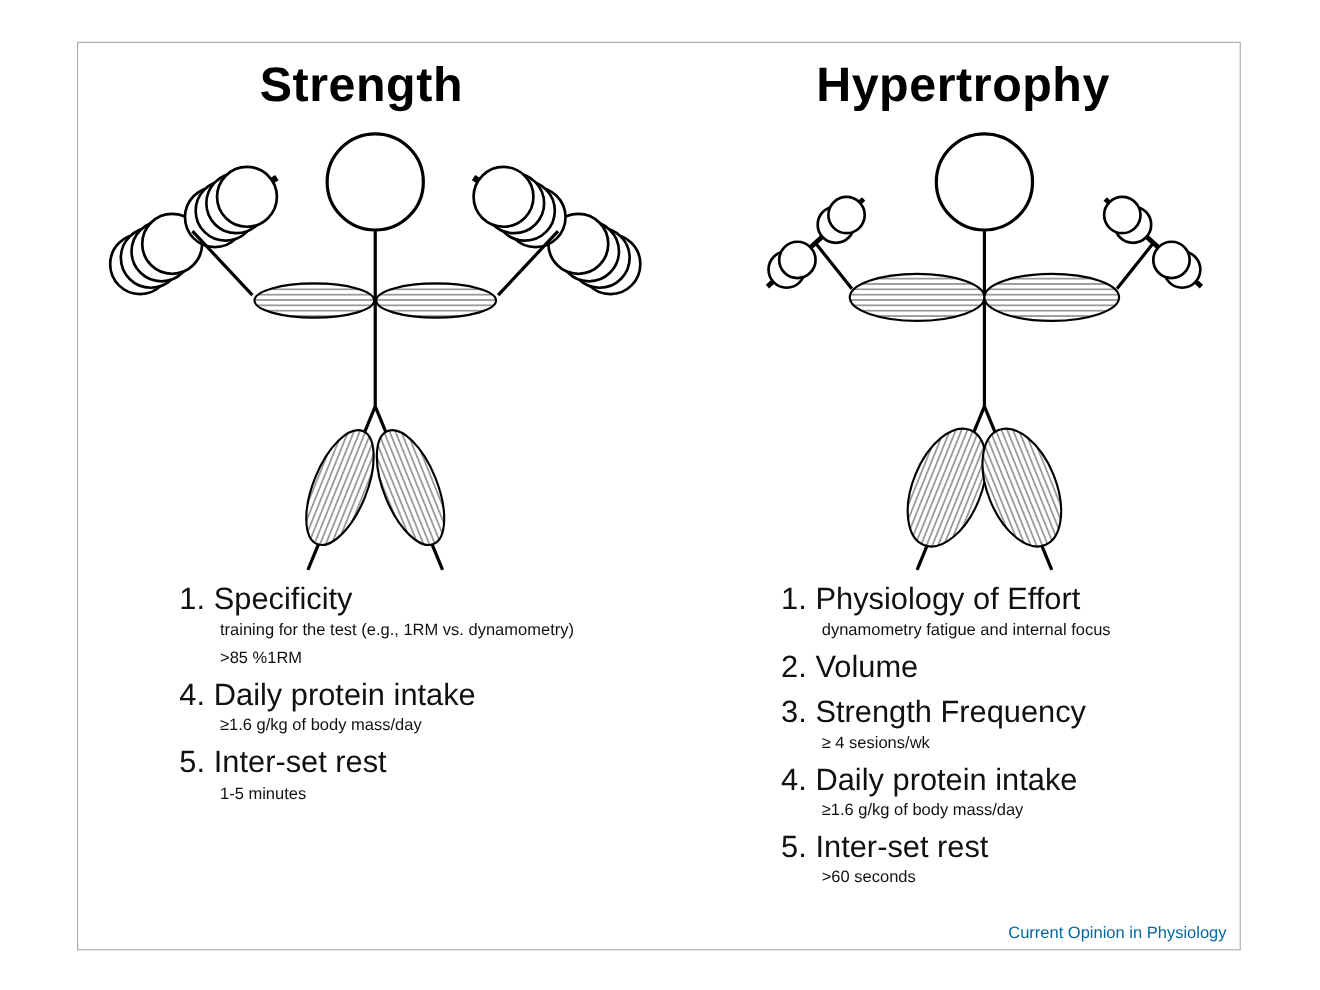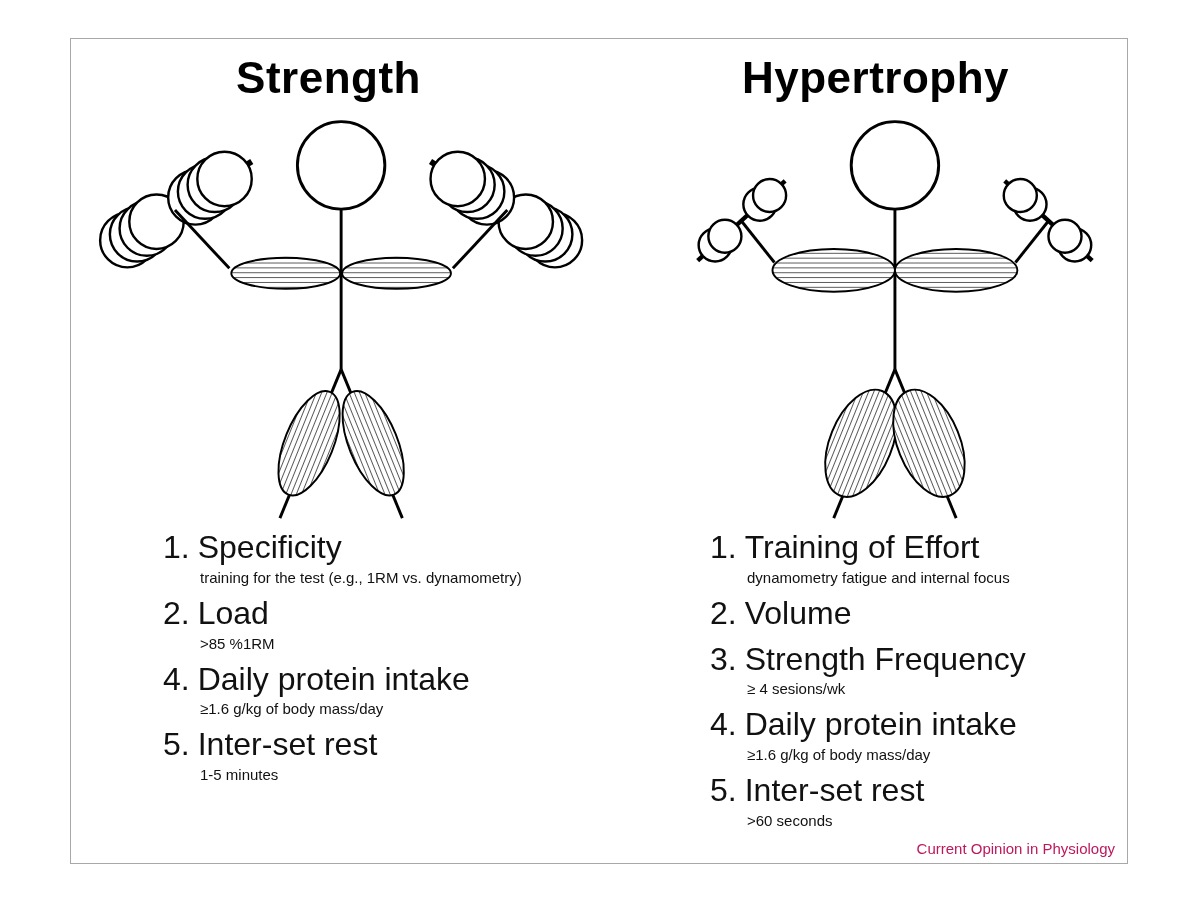--- a/index.html
+++ b/index.html
@@ -45,38 +45,38 @@
     display: block;
     margin: 2px auto 0 auto;
   }
   .list {
     list-style: none;
     margin: 4px 0 0 0;
     padding: 0 10px 0 92px;
   }
   .item { margin-bottom: 9px; }
   .item-label {
-    font-size: 32px;
+    font-size: 28px;
     line-height: 1.15;
     color: #111;
     white-space: nowrap;
   }
   .item-num { margin-right: 8px; }
   .item-detail {
     font-size: 15px;
     margin: 3px 0 0 37px;
     color: #111;
     white-space: nowrap;
   }
   .caption {
     position: absolute;
     right: 12px;
     bottom: 6px;
     font-size: 15px;
-    color: #be185d;
+    color: #0369a1;
   }
 </style>
 </head>
 <body>
 
 <div class="page">
   <div class="frame">
     <div class="panels">
 
       <section class="panel">
@@ -137,21 +137,20 @@
           <ellipse cx="245" cy="348" rx="25" ry="57" transform="rotate(22 245 348)" fill="url(#vsA)" stroke="#000" stroke-width="2"></ellipse>
           <ellipse cx="311" cy="348" rx="25" ry="57" transform="rotate(-22 311 348)" fill="url(#vsA)" stroke="#000" stroke-width="2"></ellipse>
         </svg>
 
         <ol class="list">
           <li class="item">
             <div class="item-label"><span class="item-num">1.</span><span>Specificity</span></div>
             <div class="item-detail">training for the test (e.g., 1RM vs. dynamometry)</div>
           </li>
           <li class="item">
-            <div class="item-label"><span class="item-num">2.</span><span>Load</span></div>
             <div class="item-detail">&gt;85 %1RM</div>
           </li>
           <li class="item">
             <div class="item-label"><span class="item-num">4.</span><span>Daily protein intake</span></div>
             <div class="item-detail">≥1.6 g/kg of body mass/day</div>
           </li>
           <li class="item">
             <div class="item-label"><span class="item-num">5.</span><span>Inter-set rest</span></div>
             <div class="item-detail">1-5 minutes</div>
           </li>
@@ -204,21 +203,21 @@
             <line x1="285" y1="272" x2="222" y2="425" stroke="#000" stroke-width="3"></line>
             <line x1="285" y1="272" x2="348" y2="425" stroke="#000" stroke-width="3"></line>
           </g>
 
           <ellipse cx="250" cy="348" rx="32" ry="58" transform="rotate(22 250 348)" fill="url(#vsB)" stroke="#000" stroke-width="2"></ellipse>
           <ellipse cx="320" cy="348" rx="32" ry="58" transform="rotate(-22 320 348)" fill="url(#vsB)" stroke="#000" stroke-width="2"></ellipse>
         </svg>
 
         <ol class="list">
           <li class="item">
-            <div class="item-label"><span class="item-num">1.</span><span>Training of Effort</span></div>
+            <div class="item-label"><span class="item-num">1.</span><span>Physiology of Effort</span></div>
             <div class="item-detail">dynamometry fatigue and internal focus</div>
           </li>
           <li class="item">
             <div class="item-label"><span class="item-num">2.</span><span>Volume</span></div>
           </li>
           <li class="item">
             <div class="item-label"><span class="item-num">3.</span><span>Strength Frequency</span></div>
             <div class="item-detail">≥ 4 sesions/wk</div>
           </li>
           <li class="item">

